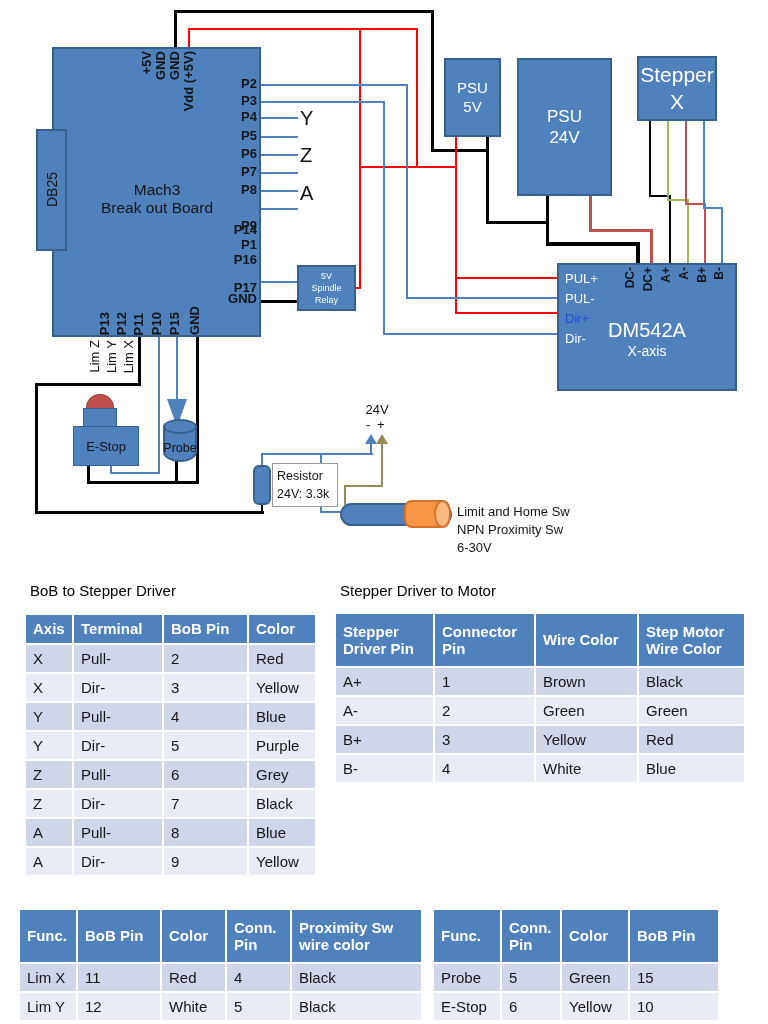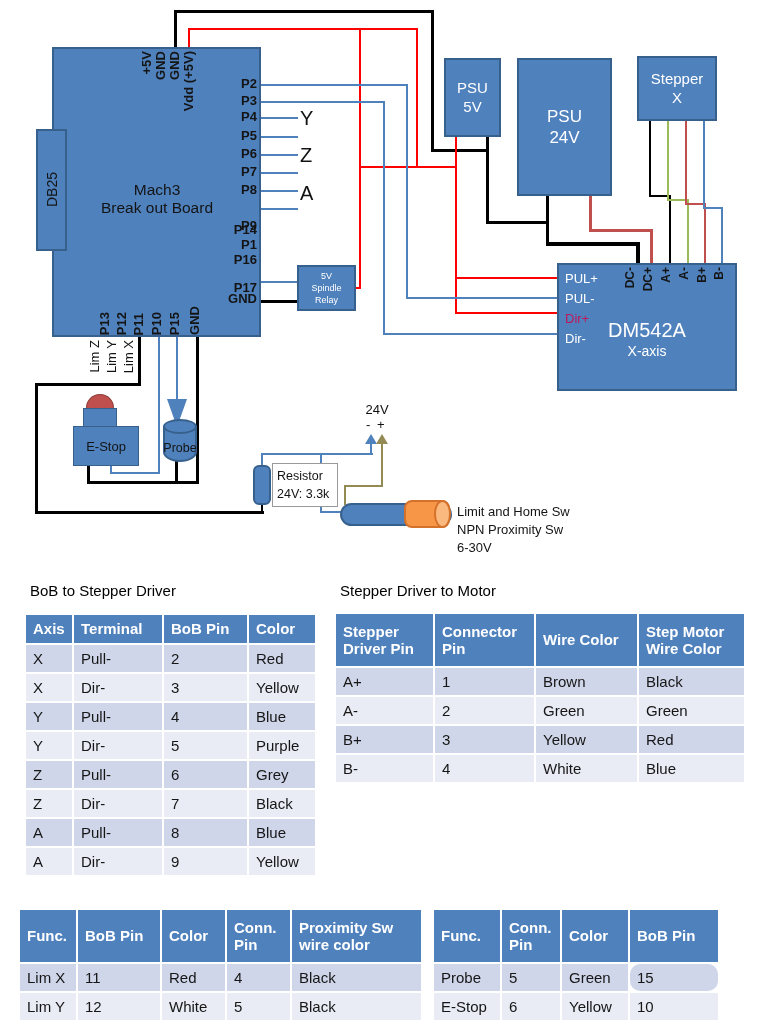--- a/index.html
+++ b/index.html
@@ -125,37 +125,37 @@
   </div>
 
   <div class="box" style="left:444px;top:58px;width:57px;height:79px;font-size:15px;">
     <div>PSU</div>
     <div>5V</div>
   </div>
   <div class="box" style="left:517px;top:58px;width:95px;height:138px;font-size:17px;">
     <div>PSU</div>
     <div>24V</div>
   </div>
-  <div class="box" style="left:637px;top:56px;width:80px;height:65px;font-size:15px;">
+  <div class="box" style="left:637px;top:56px;width:80px;height:65px;font-size:21px;">
     <div>Stepper</div>
     <div>X</div>
   </div>
   <div class="box" style="left:297px;top:265px;width:59px;height:46px;font-size:9px;line-height:1.35;">
     <div>5V</div>
     <div>Spindle</div>
     <div>Relay</div>
   </div>
   <div class="box" style="left:557px;top:263px;width:180px;height:128px;">
     <div style="font-size:20px;margin-top:24px;">DM542A</div>
     <div style="font-size:14px;">X-axis</div>
   </div>
 
   <span class="pin" style="left:565px;top:272px;color:#fff;font-weight:400;">PUL+</span>
   <span class="pin" style="left:565px;top:292px;color:#fff;font-weight:400;">PUL-</span>
-  <span class="pin" style="left:565px;top:312px;color:#be185d;font-weight:400;">Dir+</span>
+  <span class="pin" style="left:565px;top:312px;color:#1d4ed8;font-weight:400;">Dir+</span>
   <span class="pin" style="left:565px;top:332px;color:#fff;font-weight:400;">Dir-</span>
 
   <span class="pin vt" style="left:624px;top:267px;font-size:12px;">DC-</span>
   <span class="pin vt" style="left:642px;top:267px;font-size:12px;">DC+</span>
   <span class="pin vt" style="left:660px;top:267px;font-size:12px;">A+</span>
   <span class="pin vt" style="left:678px;top:267px;font-size:12px;">A-</span>
   <span class="pin vt" style="left:696px;top:267px;font-size:12px;">B+</span>
   <span class="pin vt" style="left:713px;top:267px;font-size:12px;">B-</span>
 
   <span class="pin vt" style="left:140px;top:51px;">+5V</span>
@@ -357,21 +357,21 @@
           <th style="width: 58px; height: 52px;">Conn. Pin</th>
           <th style="width: 66px; height: 52px;">Color</th>
           <th style="width: 88px; height: 52px;">BoB Pin</th>
         </tr>
       </thead>
       <tbody>
         <tr>
           <td style="height: 27px;">Probe</td>
           <td style="height: 27px;">5</td>
           <td style="height: 27px;">Green</td>
-          <td style="height: 27px; border-radius: 10px;">15</td>
+          <td style="height: 27px;">15</td>
         </tr>
         <tr>
           <td style="height: 27px;">E-Stop</td>
           <td style="height: 27px;">6</td>
           <td style="height: 27px;">Yellow</td>
           <td style="height: 27px;">10</td>
         </tr>
       </tbody>
     </table>
 

